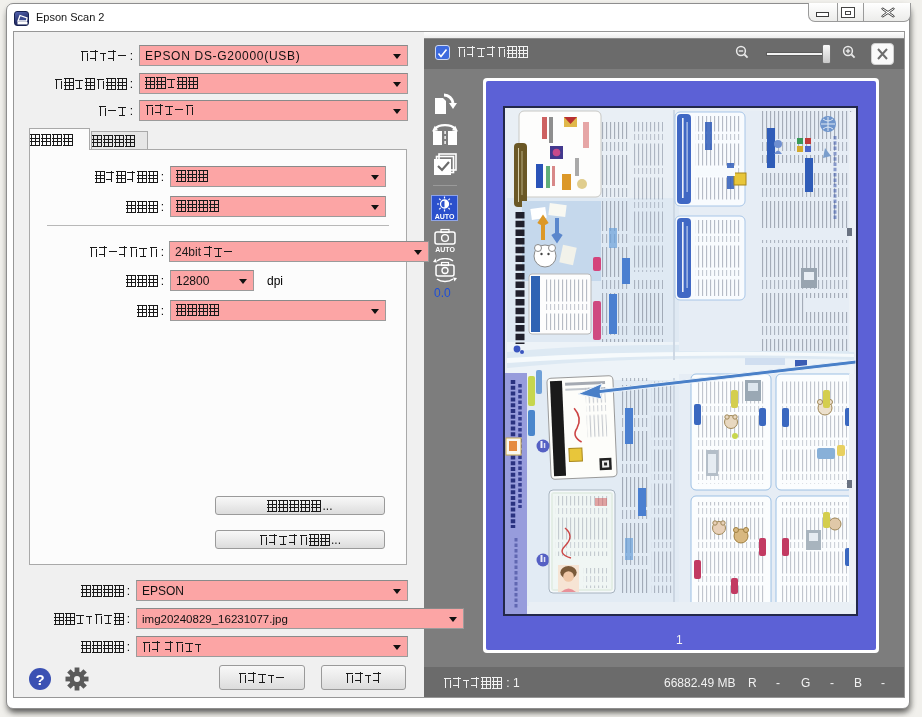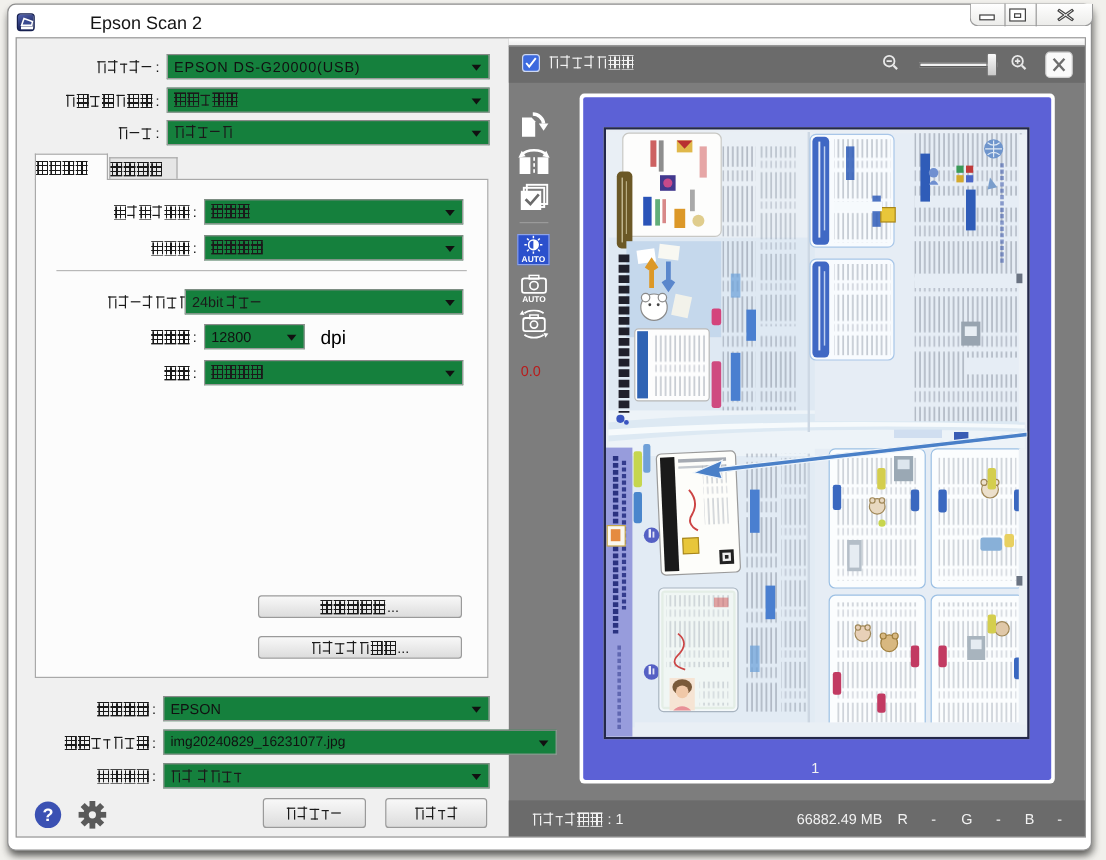--- a/index.html
+++ b/index.html
@@ -1,35 +1,35 @@
 <!DOCTYPE html>
 <html><head><meta charset="utf-8">
 <style>
 html,body{margin:0;padding:0;width:922px;height:717px;overflow:hidden;
  font-family:"Liberation Sans",sans-serif;background:#f1f0ec;}
 *{box-sizing:border-box;}
 .ab{position:absolute;}
 #win{left:6px;top:3px;width:904px;height:706px;background:#fff;
  border:1px solid #8e8e8e;border-radius:7px;
  box-shadow:0 5px 7px -2px rgba(30,30,28,.6),2px 3px 5px rgba(55,55,52,.35);}
-#title{left:36px;top:11px;font-size:15px;color:#151515;margin-left:39px;}
+#title{left:36px;top:11px;font-size:11px;color:#151515;}
 #ticon{left:14px;top:11px;width:15px;height:15px;border-radius:3px;
  background:linear-gradient(160deg,#5565b2 0%,#25306b 60%,#1b2455 100%);
  border:1px solid #162050;}
 #btns{left:808px;top:3px;width:103px;height:19px;background:linear-gradient(#ffffff,#ececea);
  border:1px solid #9a9a9a;border-radius:0 0 7px 7px;border-top:none;}
 .bdiv{top:3px;width:1px;height:19px;background:#9a9a9a;}
 
 #client{left:13px;top:31px;width:892px;height:667px;border:1px solid #979797;background:#f0f0f0;}
 #rpanel{left:424px;top:32px;width:480px;height:665px;background:#7d7d7d;}
 #topbar{left:424px;top:38px;width:480px;height:31px;background:#6b6b6b;border-top:1px solid #8a8a8a;}
 #topstrip{left:424px;top:32px;width:480px;height:6px;background:linear-gradient(#ffffff,#ededed);}
 #statusbar{left:424px;top:667px;width:480px;height:30px;background:#6b6b6b;}
 
-.combo{background:#15803d;border:1px solid #9b9b9b;border-top-color:#8a8a8a;font-size:12px;color:#111;}
+.combo{background:#fca5a5;border:1px solid #9b9b9b;border-top-color:#8a8a8a;font-size:12px;color:#111;}
 .combo .tx{position:absolute;left:5px;top:3px;white-space:nowrap;}
 .arr{position:absolute;right:6px;top:50%;margin-top:-2px;width:0;height:0;
  border-left:4px solid transparent;border-right:4px solid transparent;border-top:5px solid #111;}
 
 .lab{display:flex;justify-content:flex-end;align-items:center;height:21px;font-size:12px;color:#111;}
 .col{margin-left:2px;font-size:12px;color:#111;}
 
 #tab1{left:29px;top:128px;width:61px;height:22px;background:#fcfcfc;border:1px solid #a9a9a9;border-bottom:none;z-index:3;}
 #tab2{left:91px;top:131px;width:57px;height:19px;background:#e6e6e6;border:1px solid #a9a9a9;border-bottom:none;z-index:1;}
 #pane{left:29px;top:149px;width:378px;height:416px;background:#fcfcfc;border:1px solid #a9a9a9;z-index:2;}
@@ -208,21 +208,21 @@
       <i class="a"></i>
       <i class="a"></i>
       <i class="d"></i>
       <i class="a"></i>
       <i class="a"></i>
       <i class="a"></i>
       <i class="a"></i>
     </span>
     <span class="col">:</span>
   </div>
-<div class="ab combo" style="left:154px;top:241px;width:232px;height:21px;z-index:4;">
+<div class="ab combo" style="left:169px;top:241px;width:260px;height:21px;z-index:4;">
     <span class="tx jp">
       <b>24bit&nbsp;</b>
       <i class="a"></i>
       <i class="a"></i>
       <i class="d"></i>
     </span>
     <span class="arr"></span>
   </div>
 
 <div class="ab lab" style="left:0px;top:270px;width:164px;z-index:4;">
@@ -230,21 +230,21 @@
       <i class="k"></i>
       <i class="k"></i>
       <i class="k"></i>
     </span>
     <span class="col">:</span>
   </div>
 <div class="ab combo" style="left:170px;top:270px;width:84px;height:21px;z-index:4;">
     <span class="tx">12800</span>
     <span class="arr"></span>
   </div>
-<div class="ab" style="left:267px;top:274px;font-size:16px;z-index:4;">dpi</div>
+<div class="ab" style="left:267px;top:274px;font-size:12px;z-index:4;">dpi</div>
 
 <div class="ab lab" style="left:0px;top:300px;width:164px;z-index:4;">
     <span class="jp">
       <i class="k"></i>
       <i class="k"></i>
     </span>
     <span class="col">:</span>
   </div>
 <div class="ab combo" style="left:170px;top:300px;width:216px;height:21px;z-index:4;">
     <span class="tx jp">
@@ -449,21 +449,21 @@
 </svg>
 <svg class="ab" style="left:432px;top:258px;" width="26" height="26" viewBox="0 0 26 26">
  <rect x="4" y="7" width="18" height="11" rx="2" fill="none" stroke="#fff" stroke-width="1.5"></rect>
  <rect x="9.5" y="4.5" width="7" height="3" fill="none" stroke="#fff" stroke-width="1.2"></rect>
  <circle cx="13" cy="12.5" r="3" fill="none" stroke="#fff" stroke-width="1.4"></circle>
  <path d="M5 21 a10 6 0 0 0 16 0" stroke="#fff" stroke-width="1.5" fill="none"></path>
  <path d="M22.5 23.5 l-1.5 -4 4 .5 z" fill="#fff"></path>
  <path d="M21 3 a10 6 0 0 0 -16 0" stroke="#fff" stroke-width="1.5" fill="none"></path>
  <path d="M3.5 0.5 l1.5 4 -4 -.5 z" fill="#fff"></path>
 </svg>
-<div class="ab" style="left:434px;top:302px;color:#b91c1c;font-size:12px;">0.0</div>
+<div class="ab" style="left:434px;top:286px;color:#1d4ed8;font-size:12px;">0.0</div>
 
 <div class="ab" style="left:483px;top:78px;width:396px;height:575px;background:#fff;border-radius:4px;"></div>
 <div class="ab" style="left:486px;top:81px;width:390px;height:569px;background:#5c61d6;border-radius:2px;"></div>
 <div class="ab" style="left:676px;top:633px;color:#f2f2f2;font-size:12px;">1</div>
 
 <div class="ab" style="left:503px;top:106px;width:355px;height:510px;background:#e9eef4;border:2px solid #23284a;">
 <svg width="351" height="506" viewBox="0 0 351 506" id="scansvg">
 <defs>
 <pattern id="vt" width="4" height="46" patternUnits="userSpaceOnUse">
  <rect x="1.2" y="1" width="0.9" height="30" fill="#76808f" opacity=".75"></rect>

